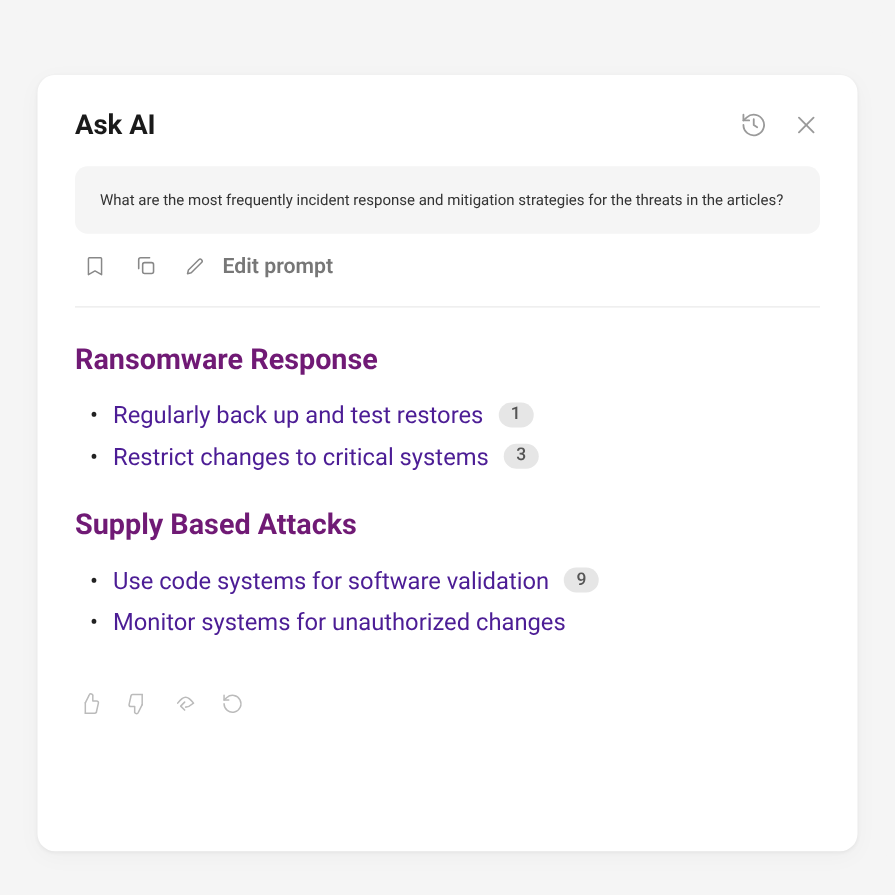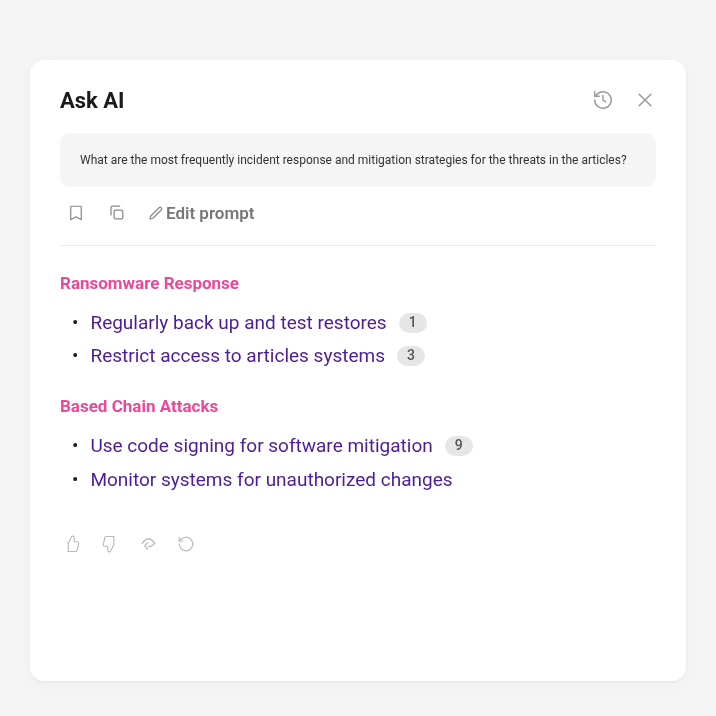--- a/index.html
+++ b/index.html
@@ -79,39 +79,39 @@
       height: 20px;
       color: #888;
       cursor: pointer;
       display: flex;
       align-items: center;
       justify-content: center;
     }
     .edit-prompt {
       display: flex;
       align-items: center;
-      gap: 0;
+      gap: 12px;
       color: #777;
       font-weight: 600;
       font-size: 17px;
       cursor: pointer;
     }
     .answer {
       font-size: 19px;
       line-height: 1.55;
       color: #222;
     }
     .answer-intro {
       margin-bottom: 18px;
     }
     .section-heading {
       font-weight: 700;
-      font-size: 17px;
+      font-size: 23px;
       margin-bottom: 10px;
-      color: #ec4899;
+      color: #701a75;
     }
     .bullet-list {
       list-style: none;
       padding-left: 12px;
       margin-bottom: 20px;
     }
     .bullet-item {
       display: flex;
       align-items: center;
       gap: 2px;
@@ -212,30 +212,30 @@
 
       <div class="section-heading">Ransomware Response</div>
       <ul class="bullet-list">
         <li class="bullet-item">
           <span class="bullet-dot">•</span>
           <span class="bullet-text">Regularly back up and test restores</span>
           <span class="badge">1</span>
         </li>
         <li class="bullet-item">
           <span class="bullet-dot">•</span>
-          <span class="bullet-text">Restrict access to articles systems</span>
+          <span class="bullet-text">Restrict changes to critical systems</span>
           <span class="badge">3</span>
         </li>
       </ul>
 
-      <div class="section-heading">Based Chain Attacks</div>
+      <div class="section-heading">Supply Based Attacks</div>
       <ul class="bullet-list">
         <li class="bullet-item">
           <span class="bullet-dot">•</span>
-          <span class="bullet-text">Use code signing for software mitigation</span>
+          <span class="bullet-text">Use code systems for software validation</span>
           <span class="badge">9</span>
         </li>
         <li class="bullet-item">
           <span class="bullet-dot">•</span>
           <span class="bullet-text">Monitor systems for unauthorized changes</span>
         </li>
       </ul>
     </div>
 
     <div class="footer-icons">

